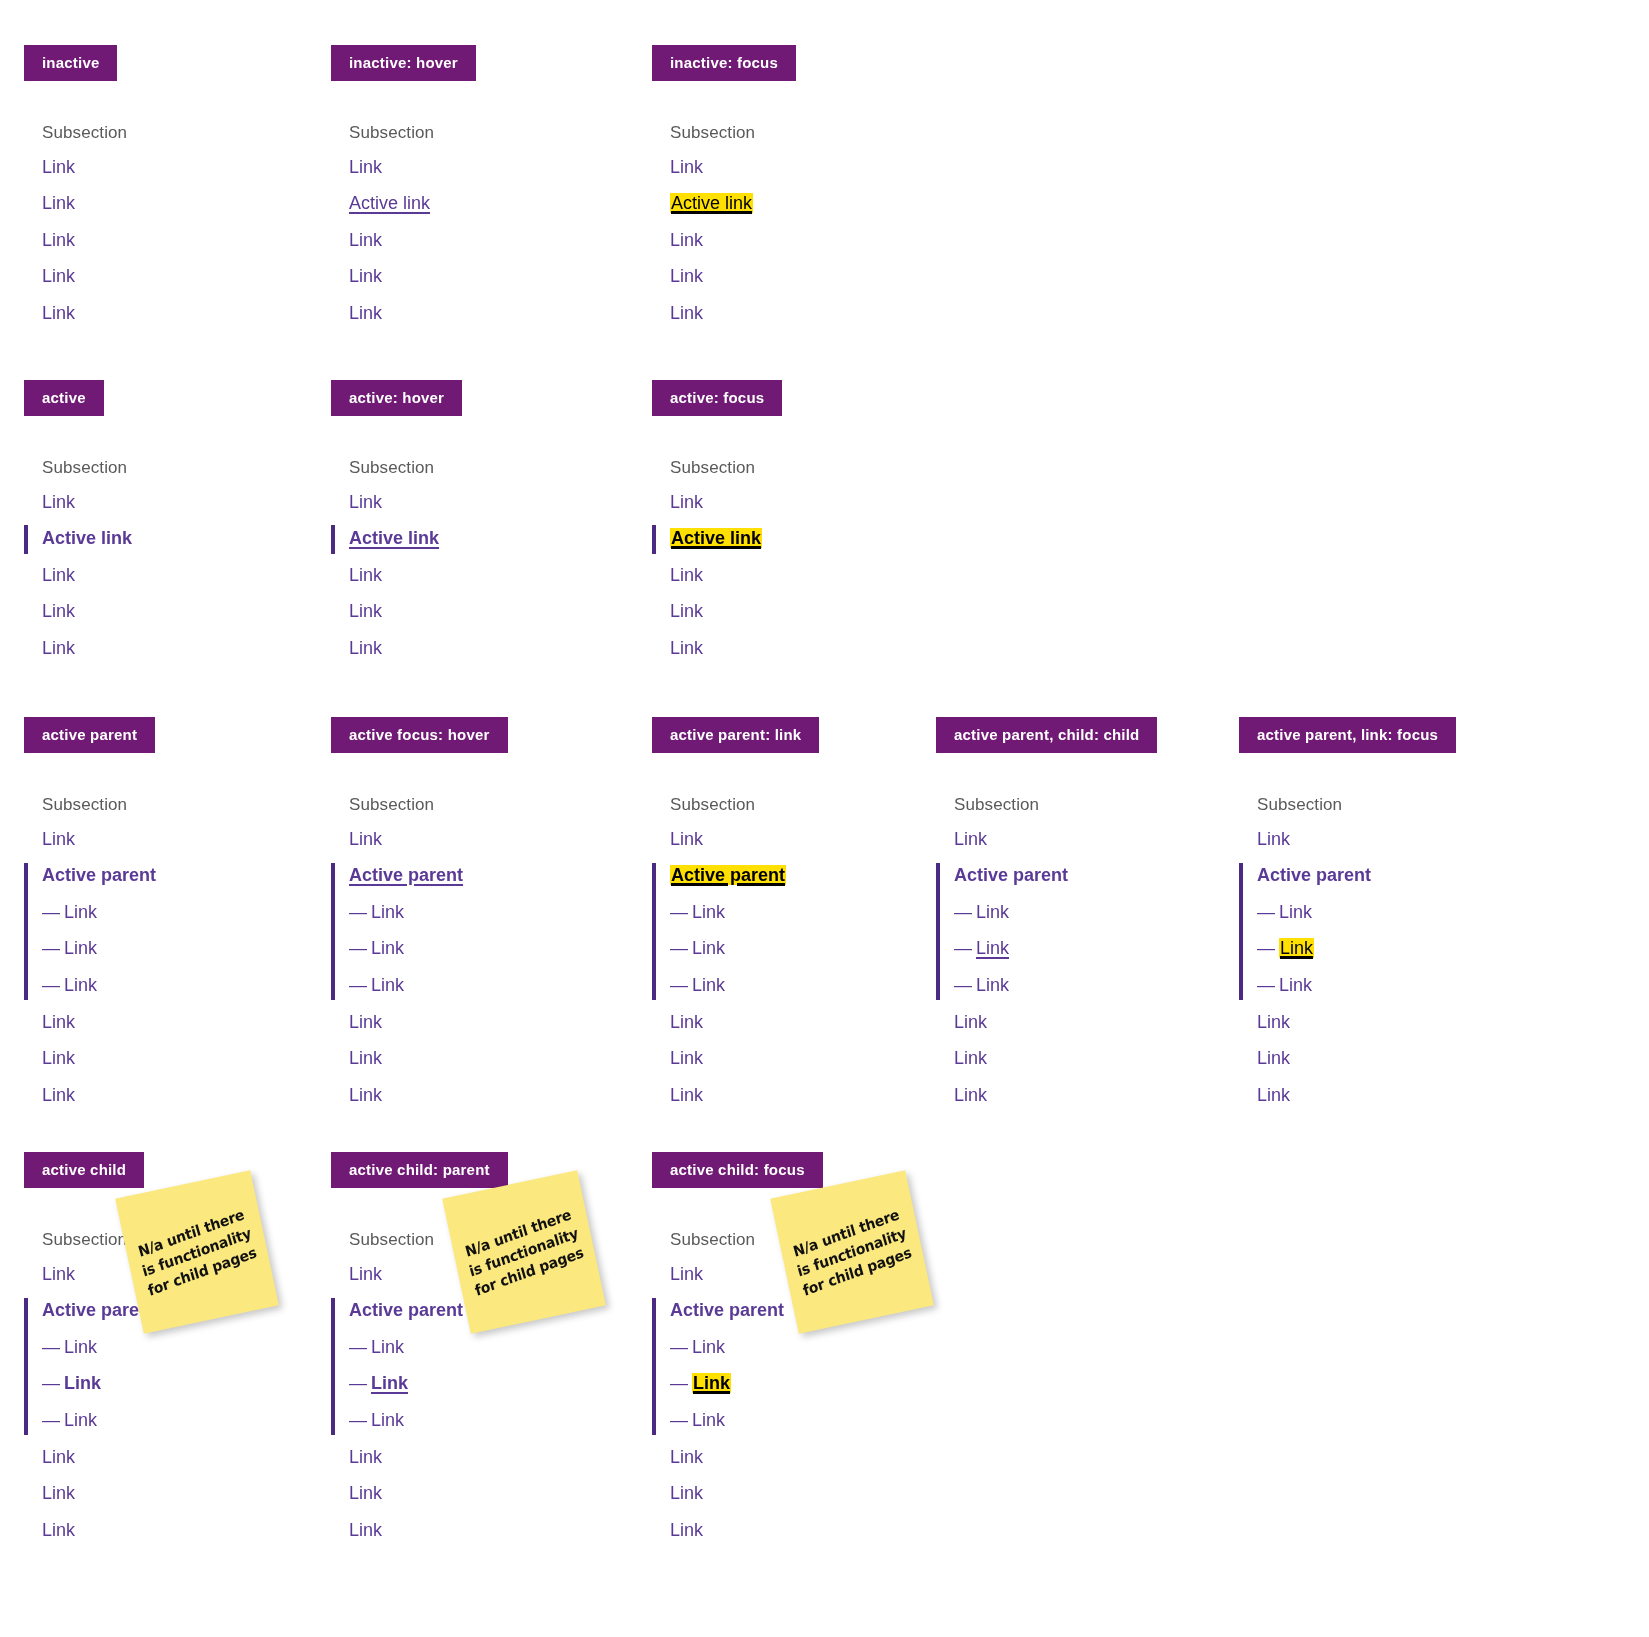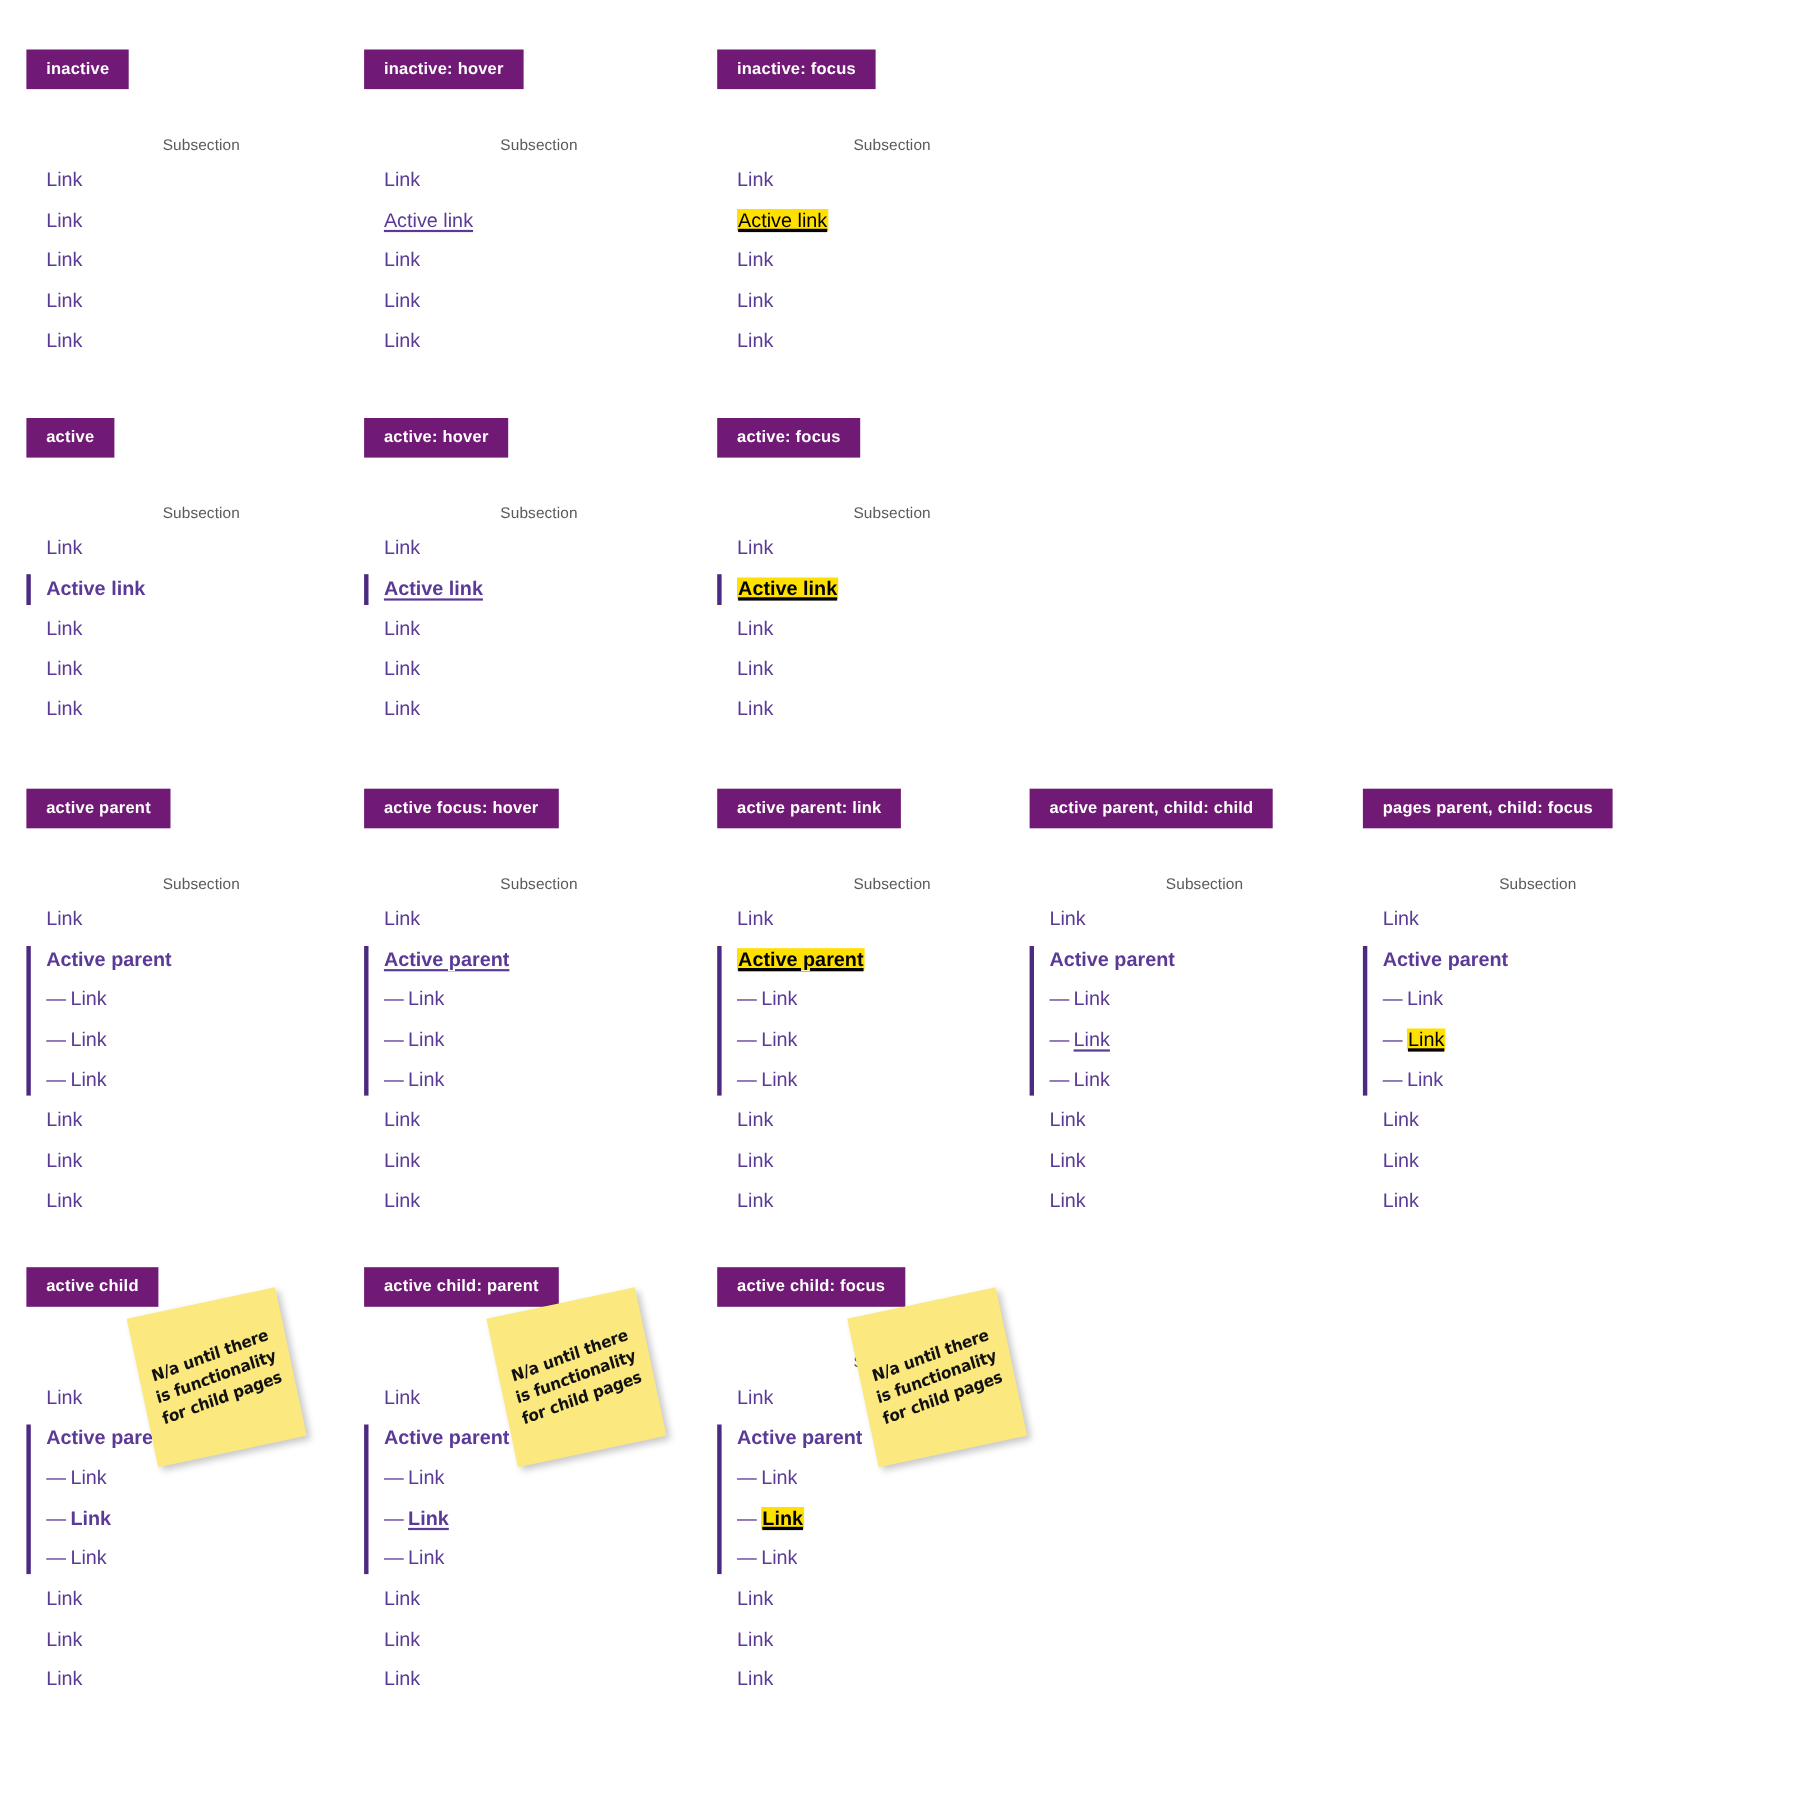--- a/index.html
+++ b/index.html
@@ -48,25 +48,24 @@
 
   
   .nav {
     margin-top: 40px;
     position: relative;
     padding-left: 18px;
   }
 
   .subsection {
     color: #5a5a5a;
-    font-size: 14px;
+    font-size: 17px;
     line-height: 1.2;
     padding: 2px 0 6px 0;
     letter-spacing: 0.1px;
-    text-align: center;
   }
 
   .nav-list { list-style: none; }
 
   .nav-item {
     position: relative;
     font-size: 18px;
     line-height: 1.2;
     padding: 7px 0 8px 0;
   }
@@ -294,21 +293,21 @@
                   <li class="nav-item plain"><span class="dash">—</span><a class="nav-link" href="#">Link</a></li>
                   <li class="nav-item hover"><span class="dash">—</span><a class="nav-link" href="#">Link</a></li>
                   <li class="nav-item plain"><span class="dash">—</span><a class="nav-link" href="#">Link</a></li>
                 </ul>
               </li>
               <li class="nav-item plain"><a class="nav-link" href="#">Link</a></li>
               <li class="nav-item plain"><a class="nav-link" href="#">Link</a></li>
               <li class="nav-item plain"><a class="nav-link" href="#">Link</a></li>
             </ul>
           </div></div>
-        <div class="cell col-4"><div class="state-label">pages parent, child: focus</div><div class="nav">
+        <div class="cell col-4"><div class="state-label">active parent, link: focus</div><div class="nav">
             <div class="subsection">Subsection</div>
             <ul class="nav-list">
               <li class="nav-item plain"><a class="nav-link" href="#">Link</a></li>
               <li>
                 <ul class="group nav-list">
                   <li class="nav-item active bold"><a class="nav-link" href="#">Active parent</a></li>
                   <li class="nav-item plain"><span class="dash">—</span><a class="nav-link" href="#">Link</a></li>
                   <li class="nav-item focus"><span class="dash">—</span><a class="nav-link" href="#">Link</a></li>
                   <li class="nav-item plain"><span class="dash">—</span><a class="nav-link" href="#">Link</a></li>
                 </ul>

